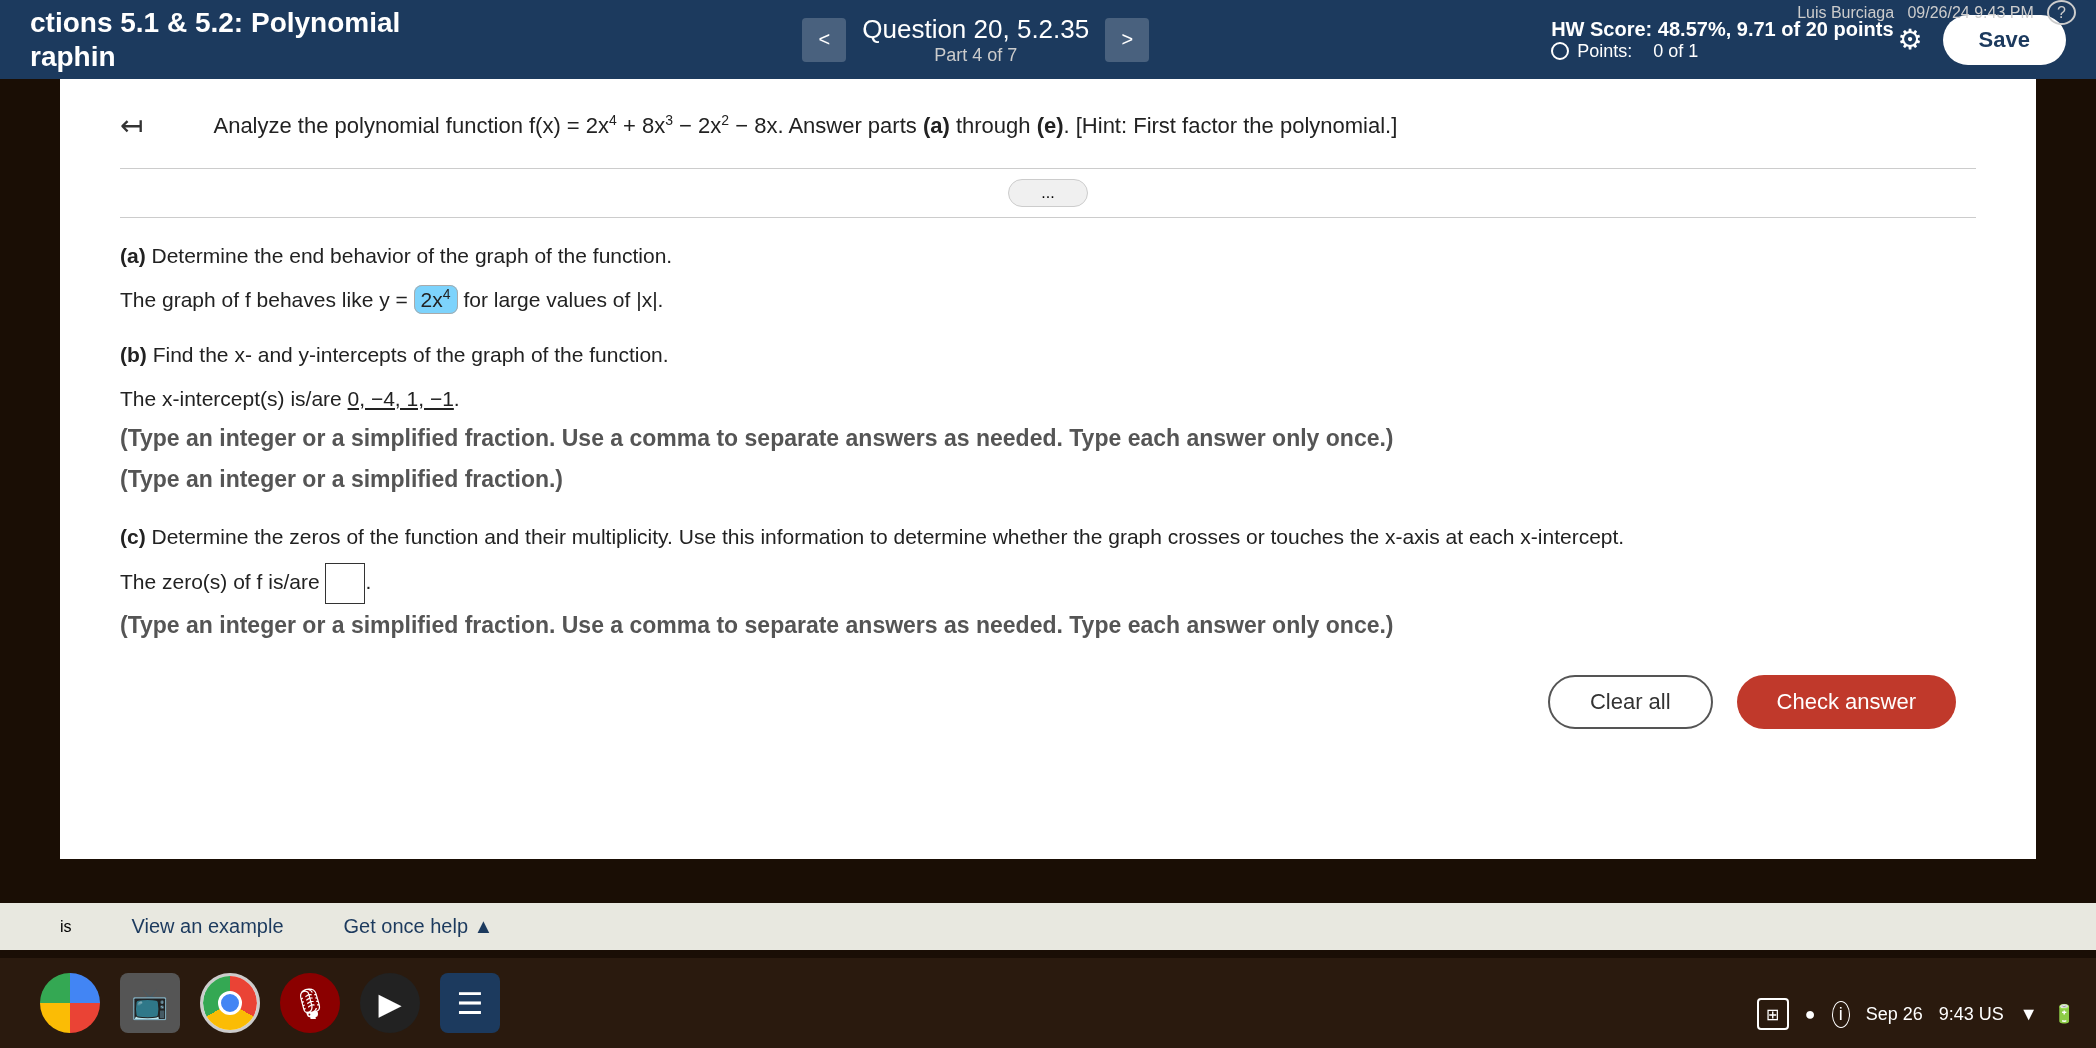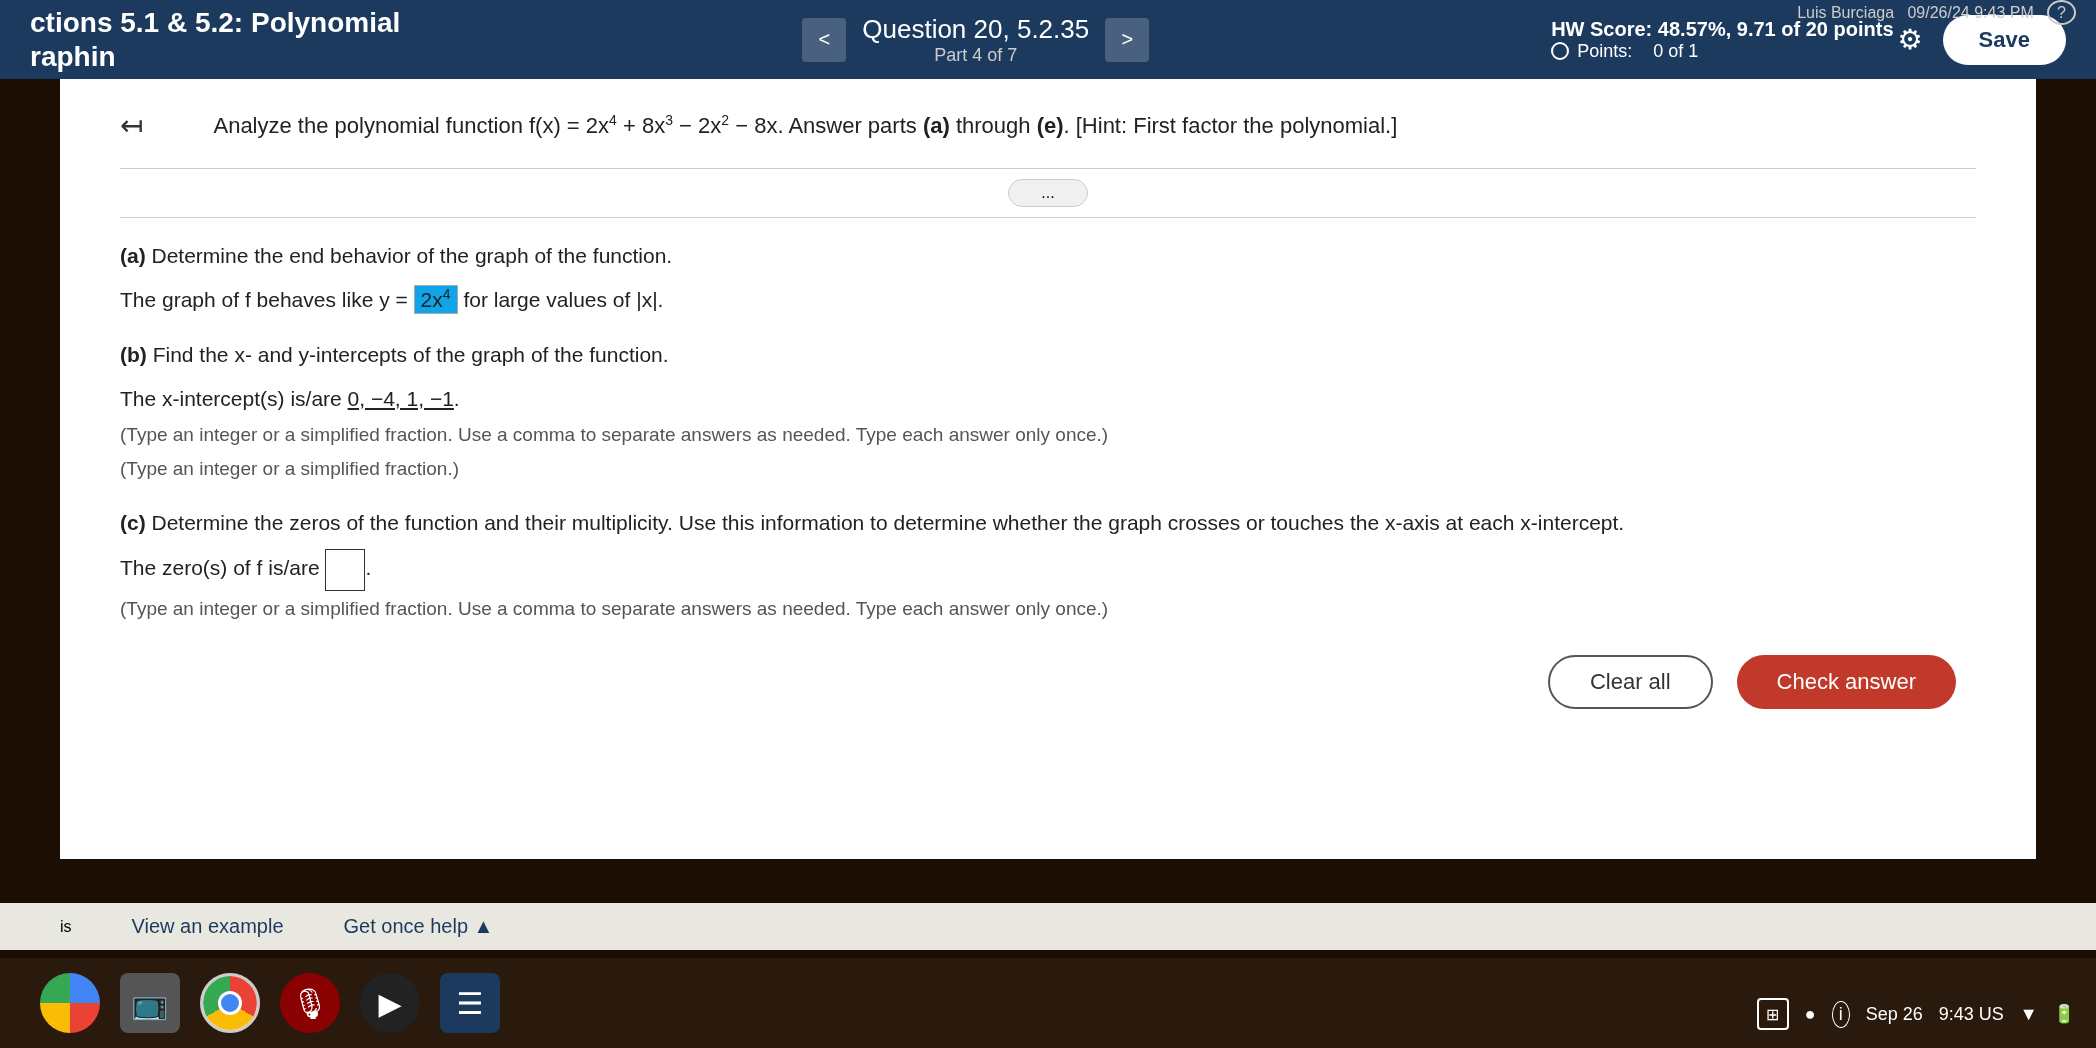--- a/index.html
+++ b/index.html
@@ -195,23 +195,24 @@
       padding: 2px 6px;
       background: white;
       vertical-align: middle;
     }
 
     .underlined {
       text-decoration: underline;
     }
 
     .hint-text {
-      font-size: 19px;
+      font-size: 23px;
       color: #555;
       margin-top: 2px;
+      font-weight: bold;
     }
 
     .bottom-buttons {
       display: flex;
       justify-content: flex-end;
       gap: 24px;
       margin-top: 30px;
       padding-right: 20px;
     }
 
@@ -300,24 +301,24 @@
       display: flex;
       align-items: center;
       justify-content: center;
       font-size: 16px;
       cursor: pointer;
     }
 
     sup { font-size: 14px; }
 
     .math-highlight {
-      background: #0ea5e9;
+      background: #7dd3fc;
       border: 1px solid #aaa;
       padding: 2px 6px;
-      border-radius: 0;
+      border-radius: 8px;
     }
   </style>
 </head>
 <body>
 
 <div class="screen">
 
   <div class="top-bar">
     <div class="user-info">
       <span>Luis Burciaga</span>&nbsp;&nbsp;

